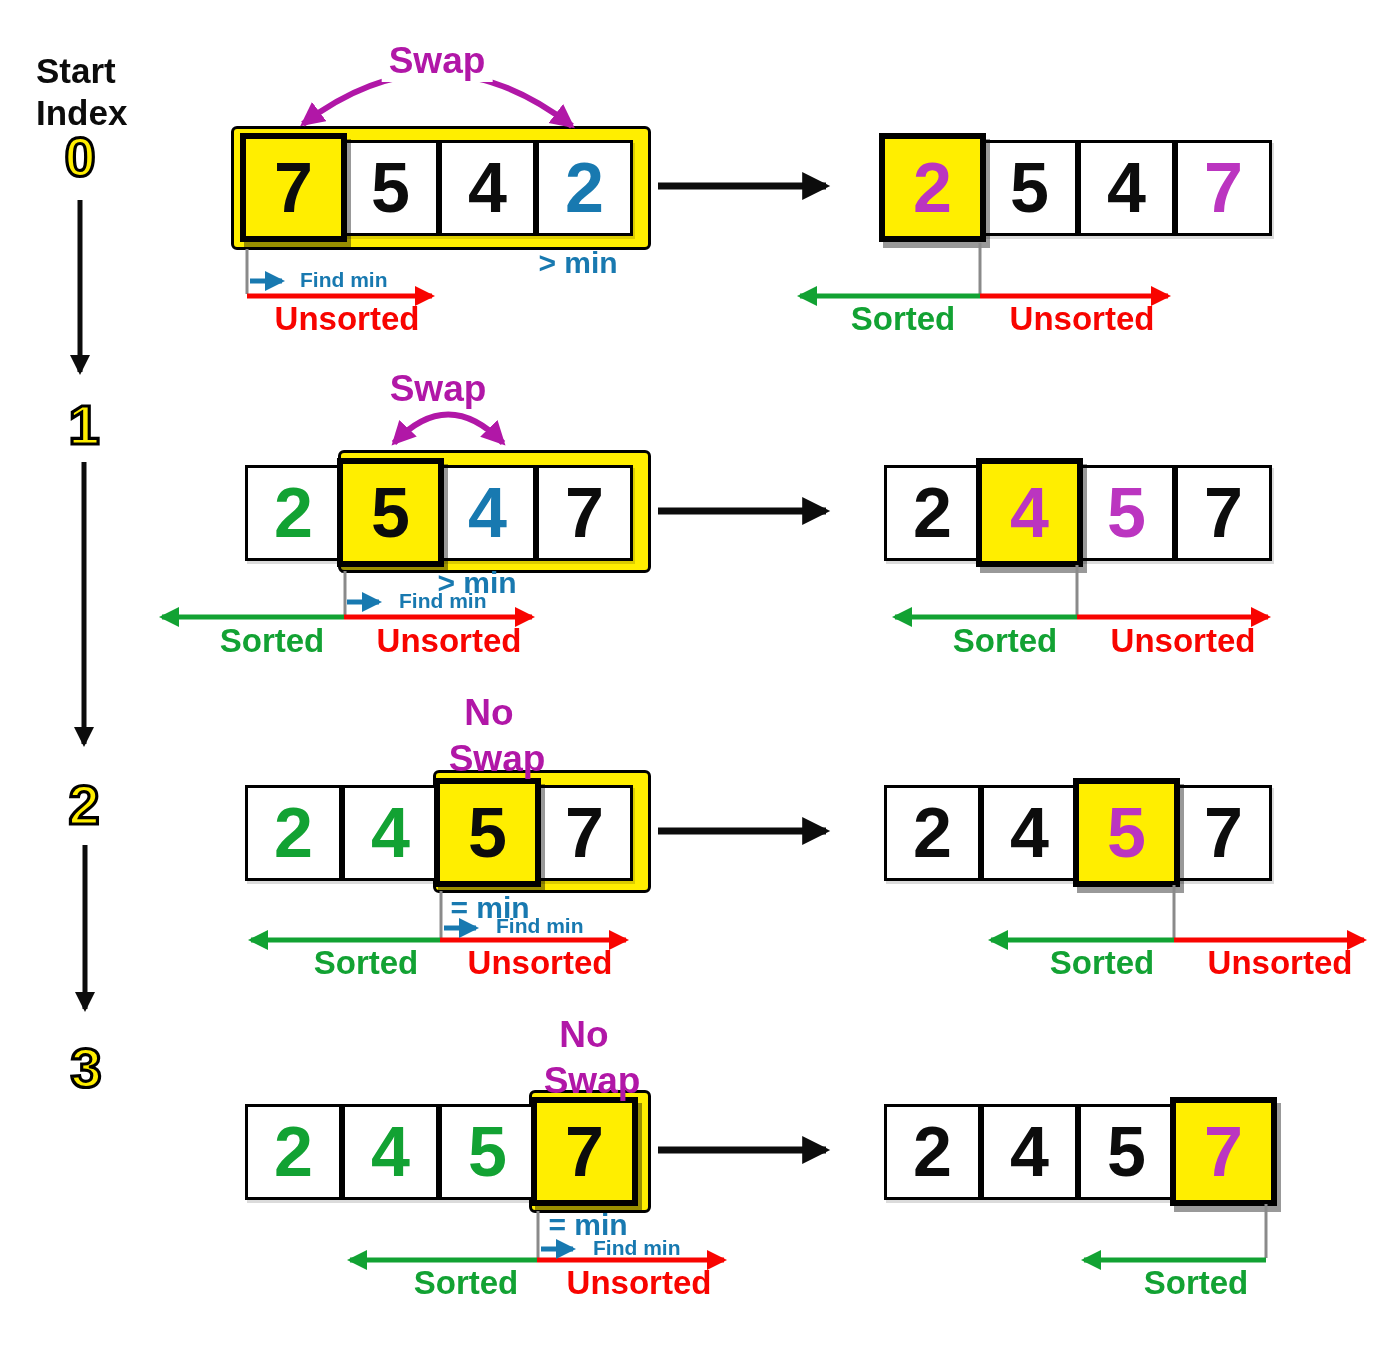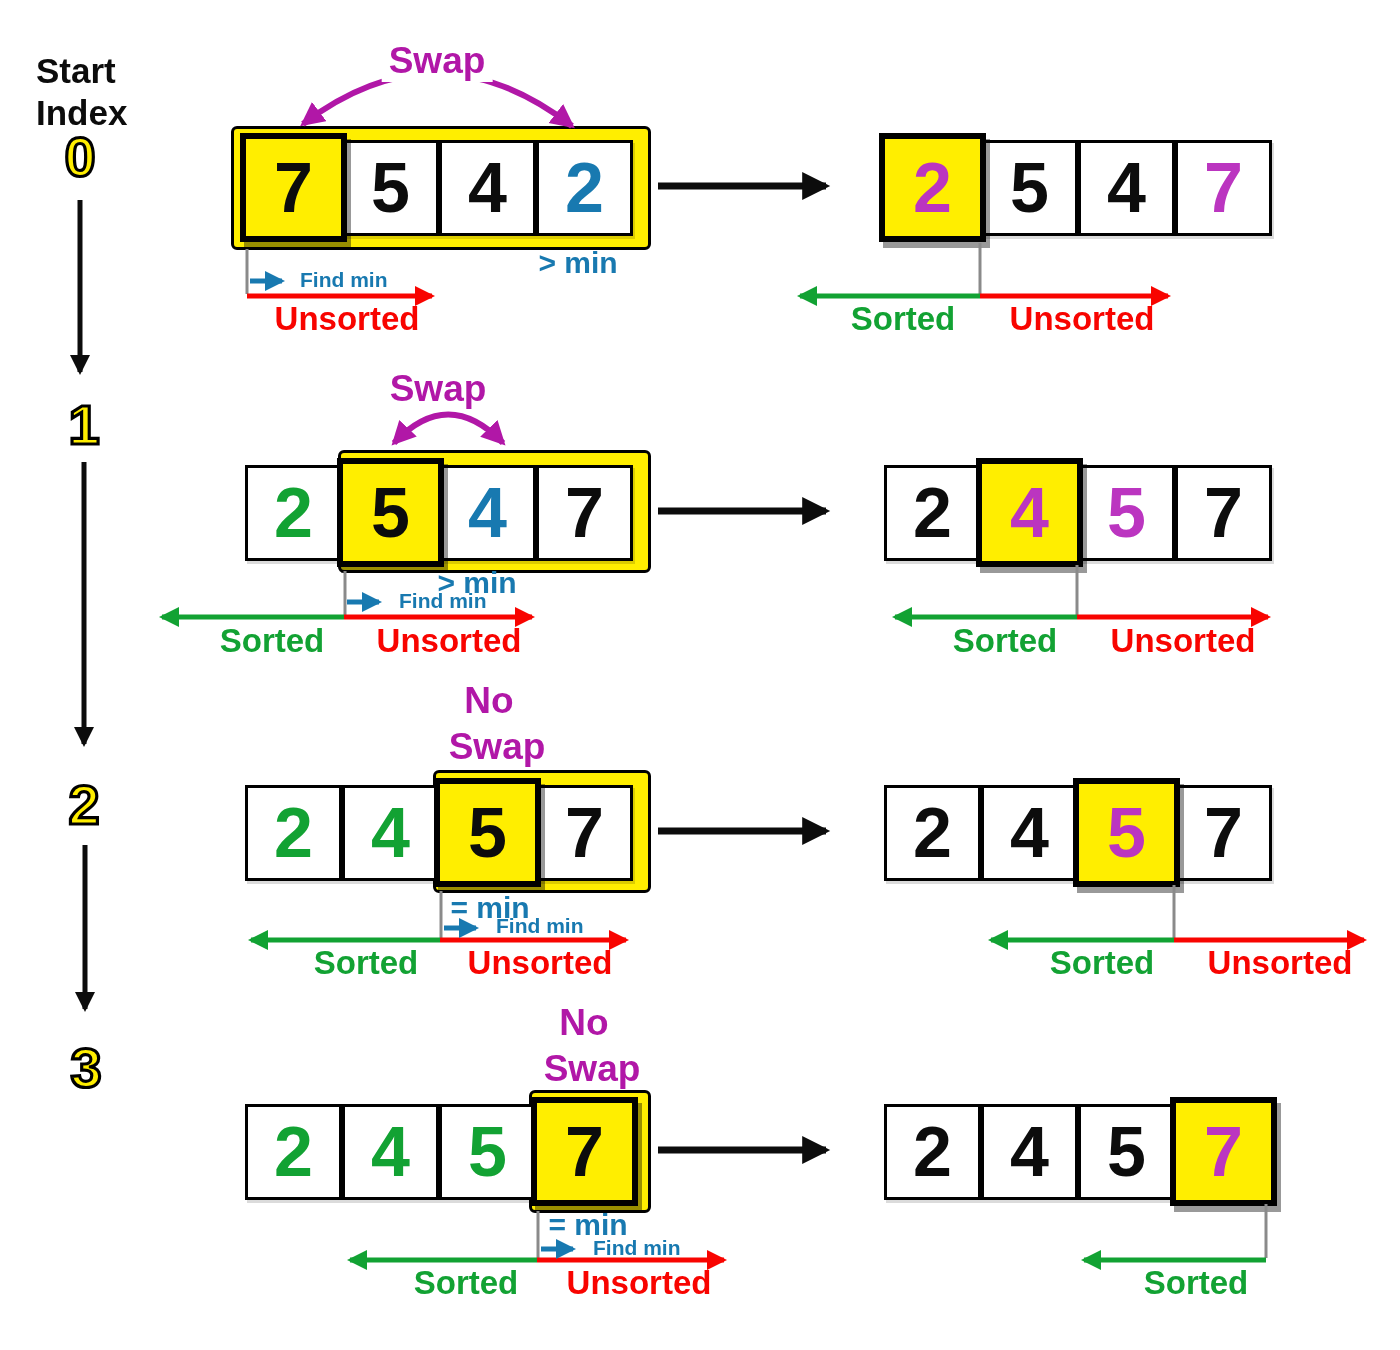--- a/index.html
+++ b/index.html
@@ -11,21 +11,21 @@
         display:flex;align-items:center;justify-content:center;font-weight:bold;font-size:70px;
         line-height:1;box-shadow:2px 3px 0 rgba(0,0,0,0.14);z-index:2;}
   .cell.hl{top:-7px;margin-left:-5px;width:95px;height:97px;border-width:6px;background:var(--yellow);
         z-index:3;box-shadow:4px 6px 0 rgba(0,0,0,0.4);}
   .c-black{color:#0c0c0c}.c-green{color:var(--green)}.c-blue{color:var(--blue)}.c-magenta{color:var(--magd)}
   .lab{position:absolute;font-weight:bold;white-space:nowrap;z-index:5;}
   .ctr{transform:translateX(-50%);}
   .hdr{font-size:35px;color:#0c0c0c;line-height:42px;}
   .idx{font-size:56px;line-height:70px;color:var(--yellow);-webkit-text-stroke:3.2px #000;z-index:5;}
   .swaplab{font-size:37px;color:var(--mag);background:#fff;padding:0 7px;z-index:6;}
-  .noswaplab{font-size:37px;color:var(--mag);}
+  .noswaplab{font-size:37px;color:var(--mag);margin-top:12px;}
   .minlab{font-size:30px;color:var(--blue);text-align:center;}
   .fmlab{font-size:21px;color:var(--blue);}
   .sortlab{font-size:33px;color:var(--green);}
   .unsortlab{font-size:33px;color:var(--red);}
   svg.overlay{position:absolute;left:0;top:0;z-index:4;pointer-events:none;}
   .sv-black{stroke:#0c0c0c;fill:none;}
   .sv-gray{stroke:#8a8a8a;fill:none;}
   .sv-green{stroke:var(--green);fill:none;}
   .sv-red{stroke:var(--red);fill:none;}
   .sv-blue{stroke:var(--blue);fill:none;}

